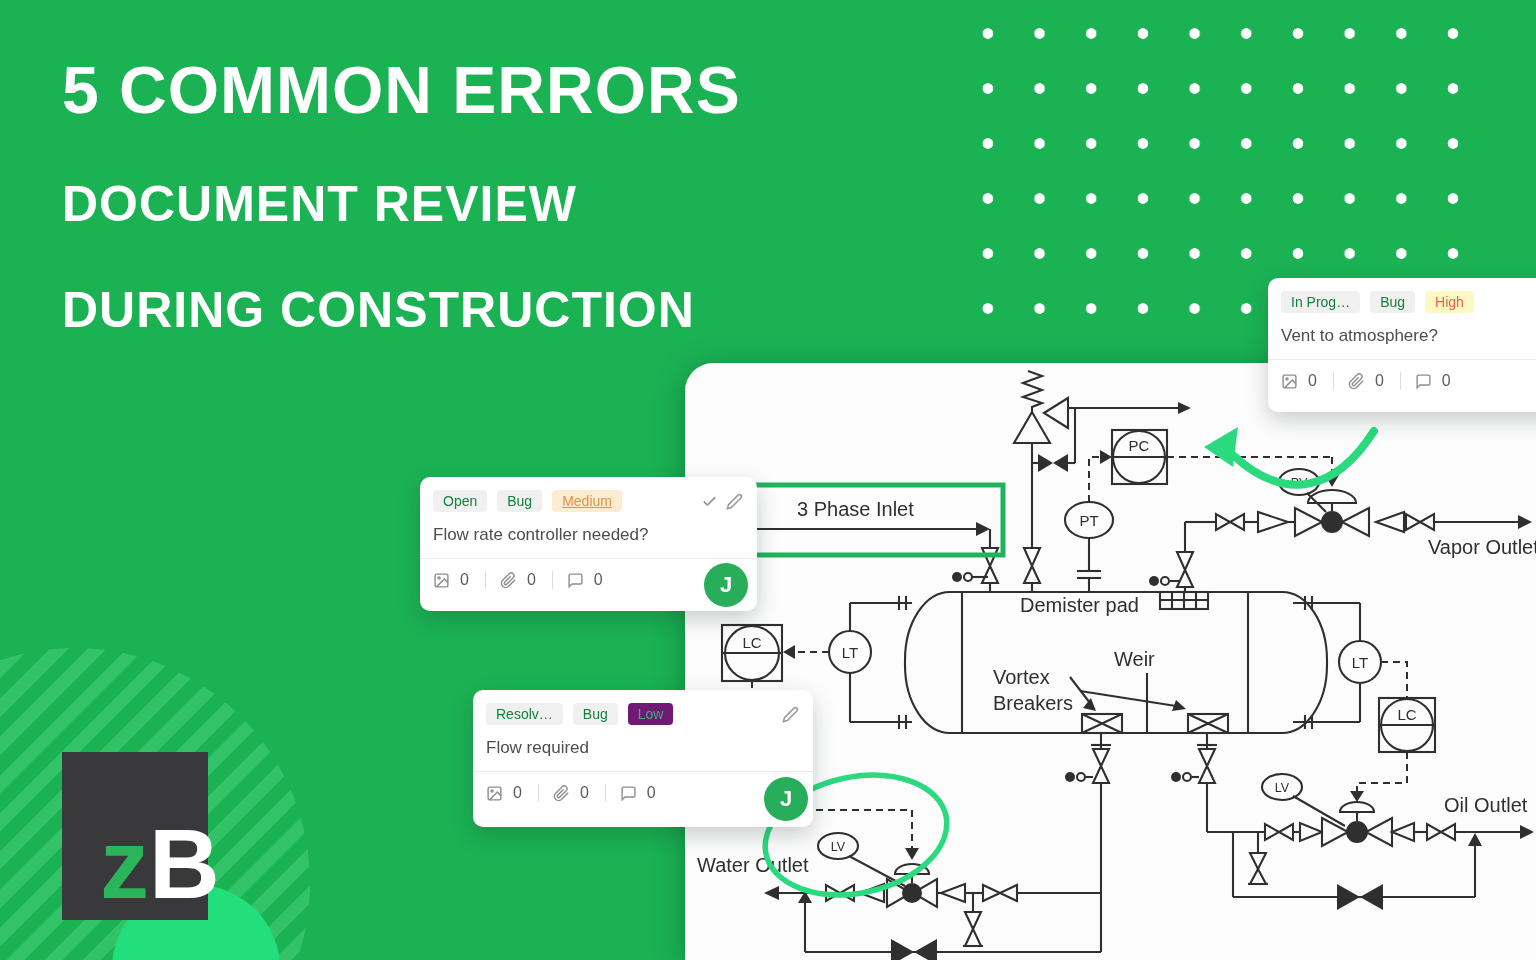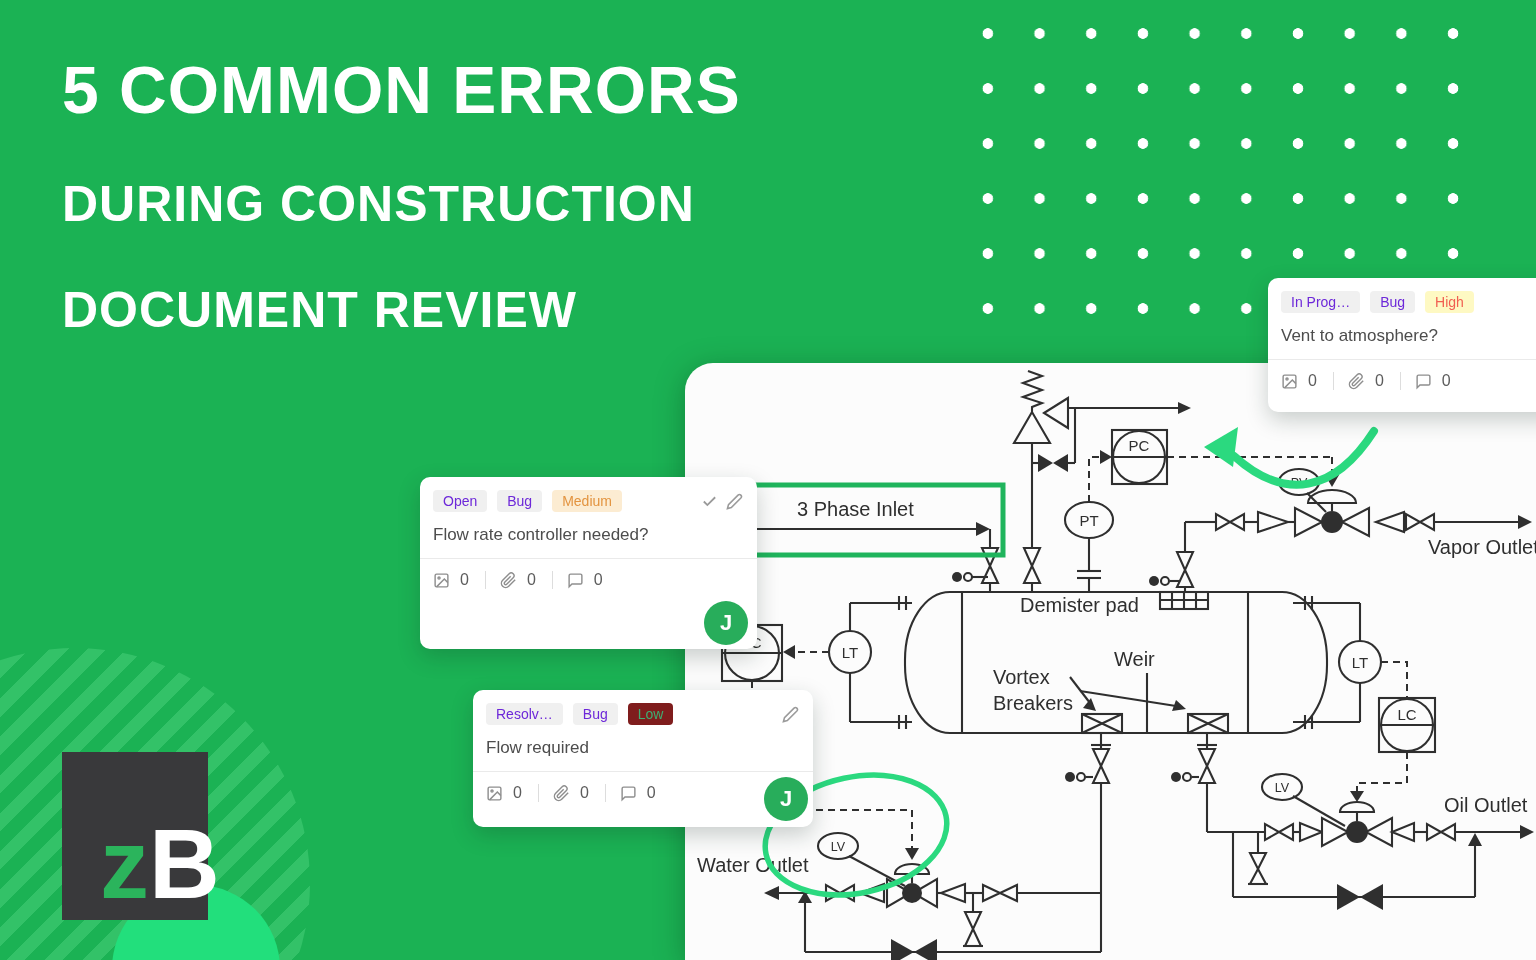--- a/index.html
+++ b/index.html
@@ -29,23 +29,23 @@
   .opn{fill:#fcfcfc;stroke:#2f2f2f;stroke-width:2.1;}
   .blk{fill:#2f2f2f;stroke:none;}
   .lbl{font-family:"Liberation Sans",sans-serif;font-size:20px;fill:#2f2f2f;}
   .ins{font-family:"Liberation Sans",sans-serif;font-size:15px;fill:#2f2f2f;text-anchor:middle;}
   .sm{font-family:"Liberation Sans",sans-serif;font-size:12.5px;fill:#2f2f2f;text-anchor:middle;}
   .grn-box{fill:none;stroke:#1fb45c;stroke-width:5;}
   .grn{fill:none;stroke:#2bd97f;stroke-linecap:round;}
   
   .card{position:absolute;background:#fff;border-radius:10px;box-shadow:0 8px 22px rgba(20,40,30,.22);}
   .card-top{display:flex;align-items:center;gap:10px;padding:13px 14px 0 13px;}
-  .chip{font-size:14px;padding:3px 10px;border-radius:4px;background:#f0f0f0;color:#6d28d9;white-space:nowrap;}
-  .chip-warn{background:#fcecd2;color:#e39440;}
-  .chip-ok{background:#7f1d1d;color:#3fae73;}
+  .chip{font-size:14px;padding:3px 10px;border-radius:4px;background:#f0f0f0;color:#15803d;white-space:nowrap;}
+  .chip-warn{background:#fcecd2;color:#e39440;text-decoration:underline;}
+  .chip-ok{background:#701a75;color:#3fae73;}
   .chip-danger{background:#fef9c3;color:#f15f51;}
   .top-icons{margin-left:auto;display:flex;gap:8px;color:#9a9a9a;}
   .top-icons svg{width:17px;height:17px;}
   .card-title{padding:13px 14px 13px 13px;font-size:17px;color:#4d4d4d;}
   .card-footer{border-top:1px solid #eaeaea;display:flex;align-items:center;gap:10px;padding:12px 14px 13px 13px;color:#8e8e8e;}
   .card-footer svg{width:17px;height:17px;display:block;}
   .f-n{font-size:16px;color:#5c5c5c;margin-right:2px;}
   .sep{width:1px;height:18px;background:#ddd;margin:0 4px;}
   .avatar{position:absolute;width:44px;height:44px;border-radius:50%;background:#28ad5b;color:#fff;
     font-weight:700;font-size:22px;display:flex;align-items:center;justify-content:center;}
@@ -54,22 +54,22 @@
 <body>
 
 <div class="stage">
 
   <div class="striped-circle"></div>
   <div class="mint-circle"></div>
   <div class="dots"></div>
 
   <div class="hero">
     <div class="big">5 COMMON ERRORS</div>
+    <div class="small">DOCUMENT REVIEW</div>
     <div class="small">DURING CONSTRUCTION</div>
-    <div class="small">DOCUMENT REVIEW</div>
   </div>
 
   <div class="logo">
     <div class="logo-text">
       <span class="logo-z">z</span><span class="logo-b">B</span>
     </div>
   </div>
 
   <div class="panel"></div>
 
@@ -319,21 +319,21 @@
     <text class="lbl" x="697" y="872">Water Outlet</text>
 
     <rect class="grn-box" x="754" y="485" width="249" height="70"></rect>
     <ellipse class="grn" style="stroke-width:5.5" cx="856" cy="835" rx="92" ry="58" transform="rotate(-12 856 835)"></ellipse>
     <g>
       <path class="grn" style="stroke-width:8" d="M1374,431 C1335,492 1285,502 1234,456"></path>
       <polygon points="1204,447 1238,427 1233,467" fill="#2bd97f"></polygon>
     </g>
   </svg>
 
-  <div class="card" style="left:420px;top:477px;width:337px;height:172px;">
+  <div class="card" style="left:420px;top:477px;width:337px;height:134px;">
     <div class="card-top">
       <span class="chip">Open</span>
       <span class="chip">Bug</span>
       <span class="chip chip-warn">Medium</span>
       <span class="top-icons">
         <svg viewBox="0 0 24 24" fill="none" stroke="currentColor" stroke-width="2.6">
             <path d="M20 6L9 17l-5-5"></path>
           </svg>
         <svg viewBox="0 0 24 24" fill="none" stroke="currentColor" stroke-width="2.2">
             <path d="M17 3a2.83 2.83 0 0 1 4 4L7.5 20.5 2 22l1.5-5.5L17 3z"></path>

